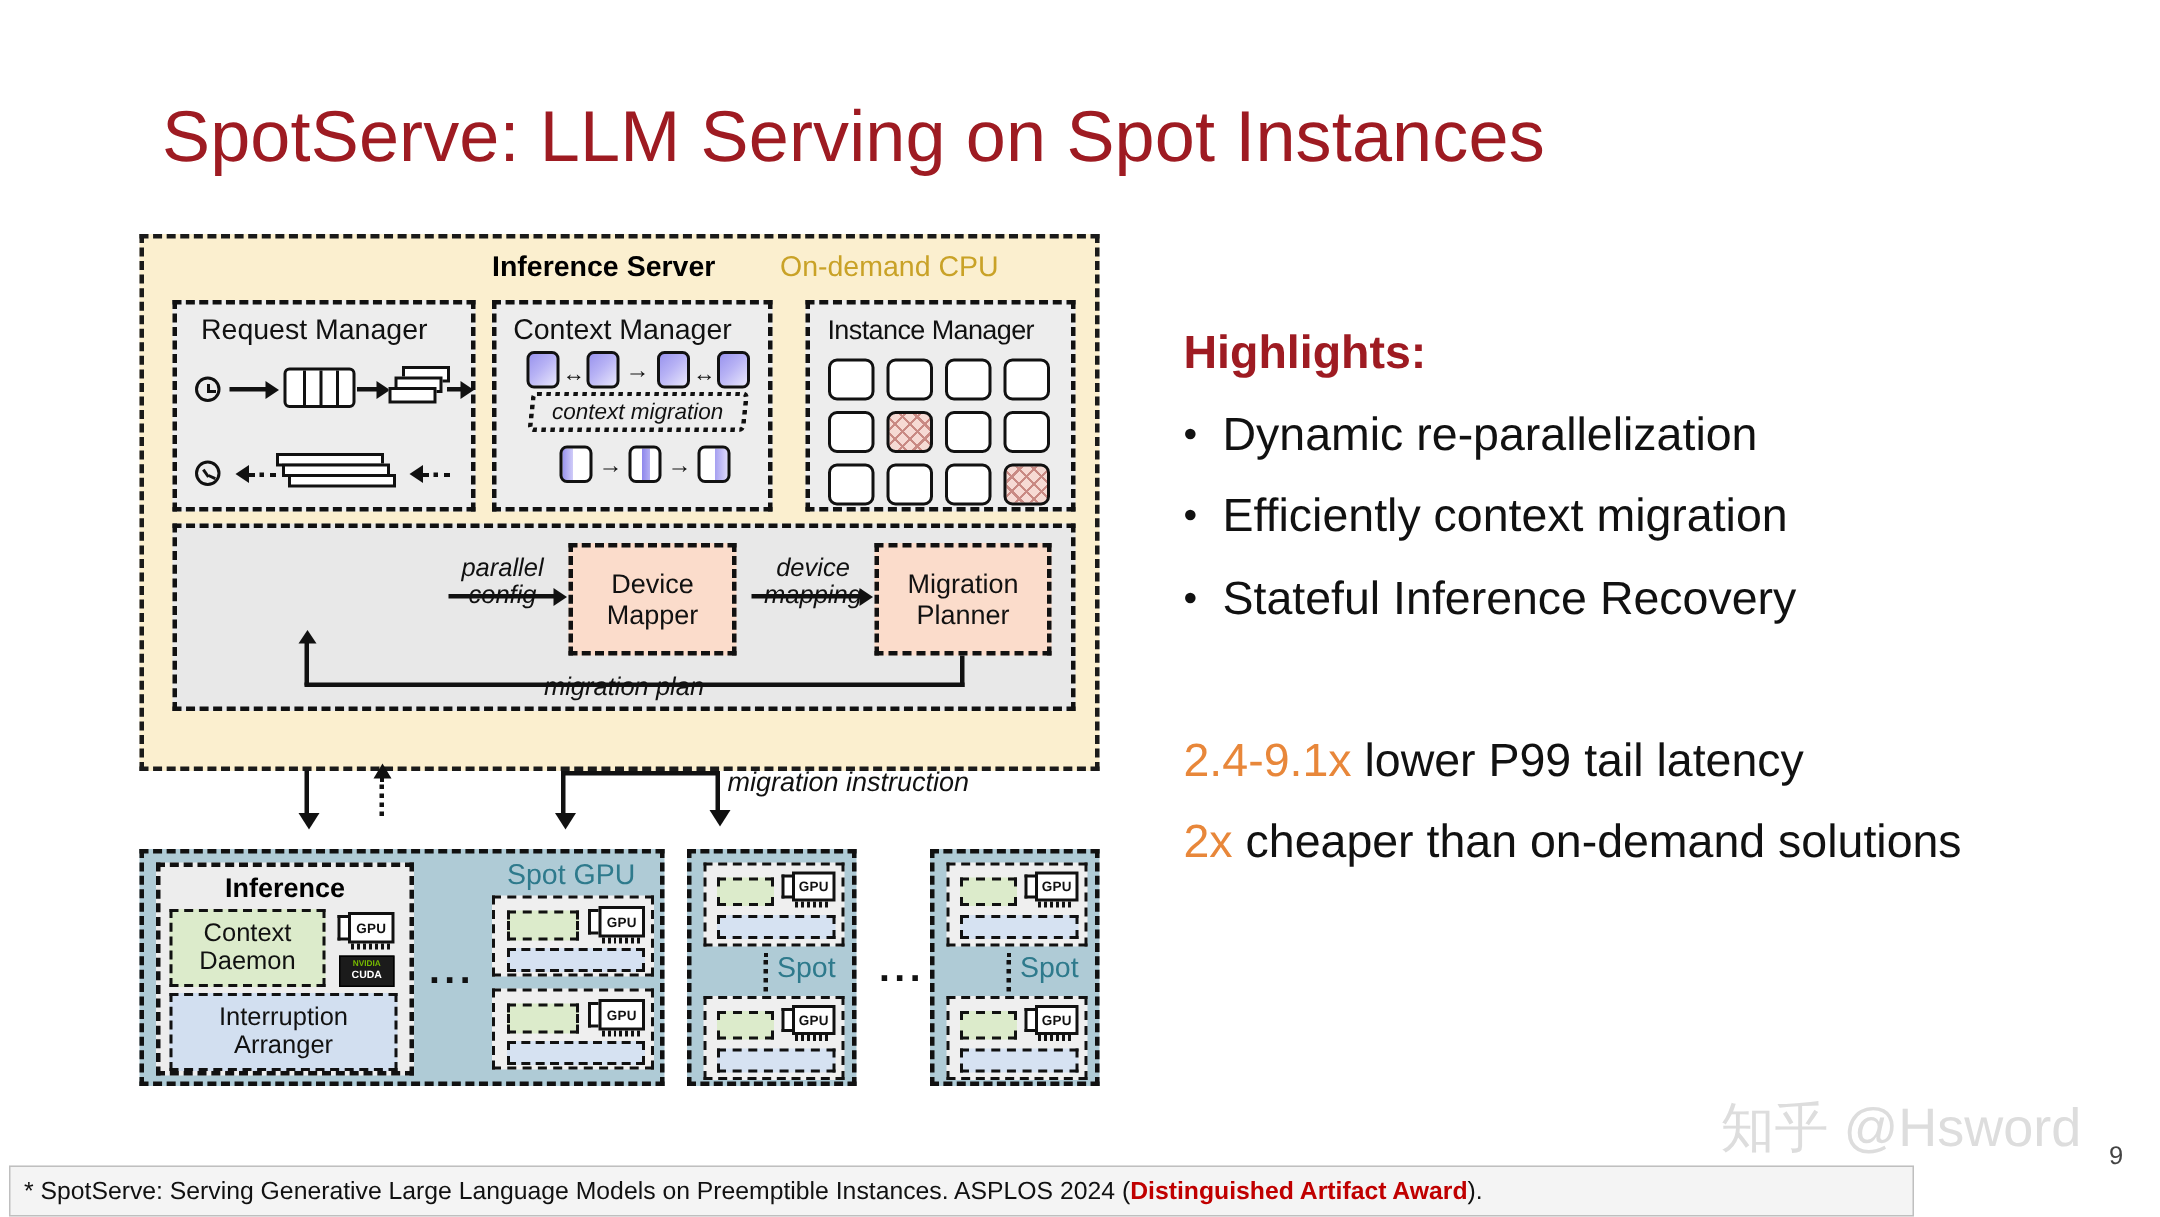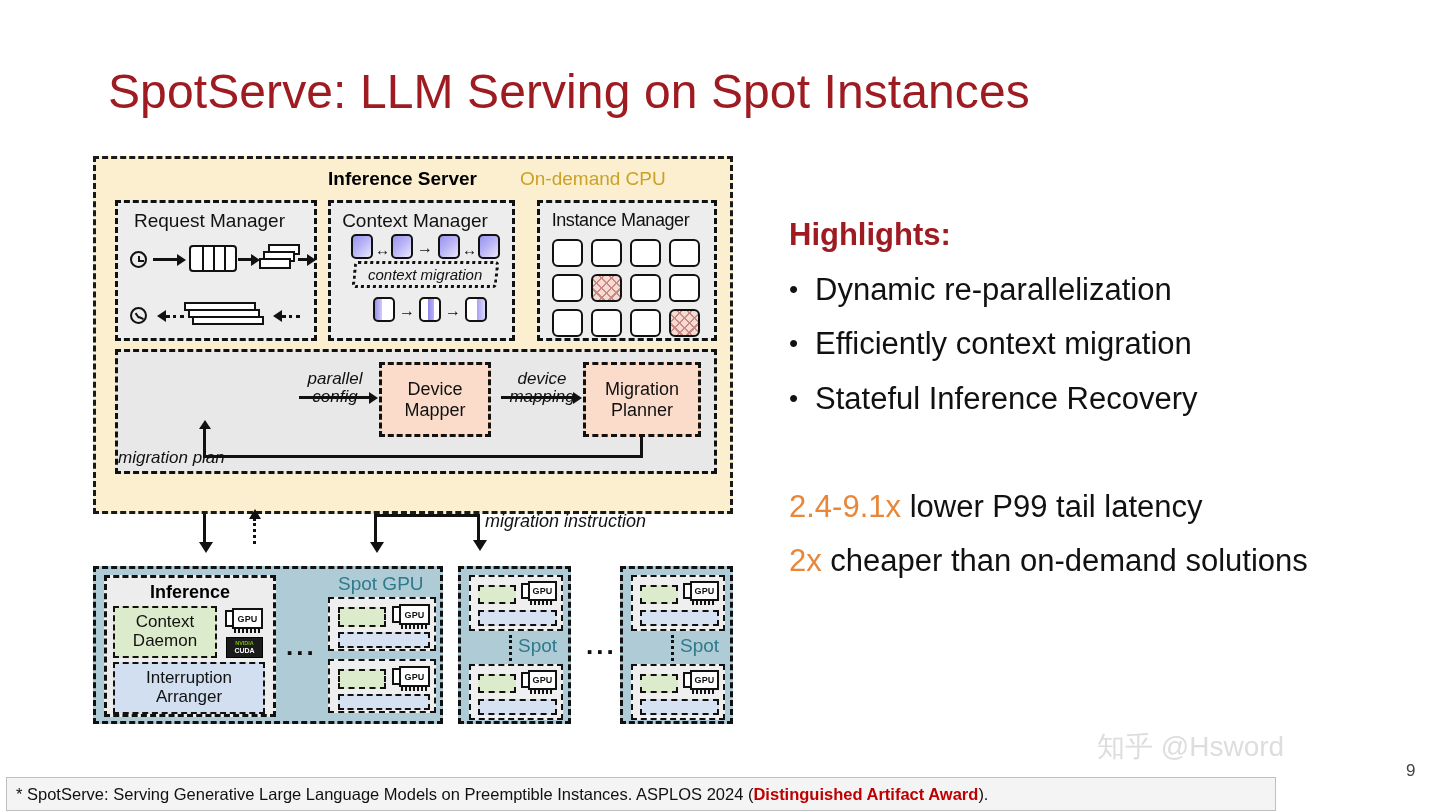--- a/index.html
+++ b/index.html
@@ -134,21 +134,21 @@
   }
   #parallel-controller{left:15px;top:10px;width:152px;height:75px;}
   #device-mapper{left:261px;top:10px;width:112px;height:75px;}
   #migration-planner{left:465px;top:10px;width:118px;height:75px;}
 
   .edge-label{
     position:absolute;font-style:italic;font-size:17px;color:#111;
     line-height:1.05;text-align:center;
   }
   #migration-plan-label{
-    position:absolute;left:0;right:0;top:96px;text-align:left;
+    position:absolute;left:0;right:0;top:96px;text-align:center;
     font-style:italic;font-size:17px;color:#111;
   }
 
   
   #spot-row{left:0;top:378px;width:640px;height:190px;}
 
   #inference-node{
     position:absolute;left:0;top:32px;width:350px;height:158px;
     background:#AFCBD6;border:3px dashed #111;box-sizing:border-box;
   }
@@ -240,21 +240,21 @@
   #footnote-bar{
     left:6px;top:777px;width:1270px;height:34px;
     background:#F4F4F4;border:1px solid #BFBFBF;box-sizing:border-box;
     display:flex;align-items:center;padding-left:9px;
     font-size:16.5px;color:#111;white-space:nowrap;
   }
   .award{color:#C00000;font-weight:bold;}
 
   
   #watermark{
-    left:1097px;top:728px;font-size:28px;color:#DDDDDD;white-space:nowrap;
+    left:1147px;top:728px;font-size:36px;color:#DDDDDD;white-space:nowrap;
   }
   #page-number{
     left:1406px;top:761px;font-size:17px;color:#444;
   }
 </style>
 </head>
 <body>
 
 <div class="abs" id="slide-title">SpotServe: LLM Serving on Spot Instances</div>
 

